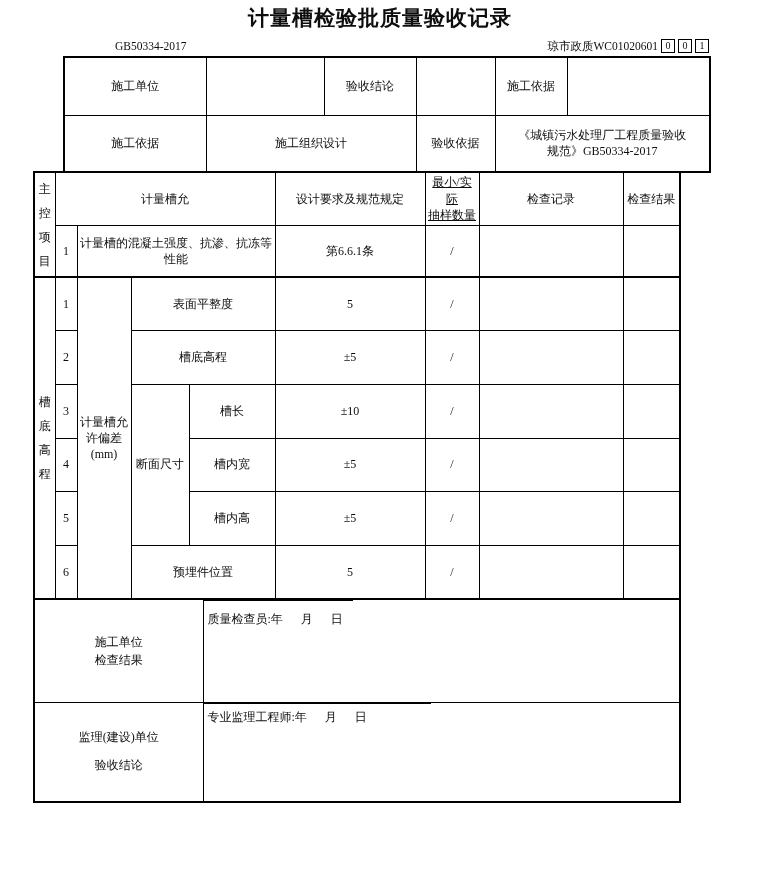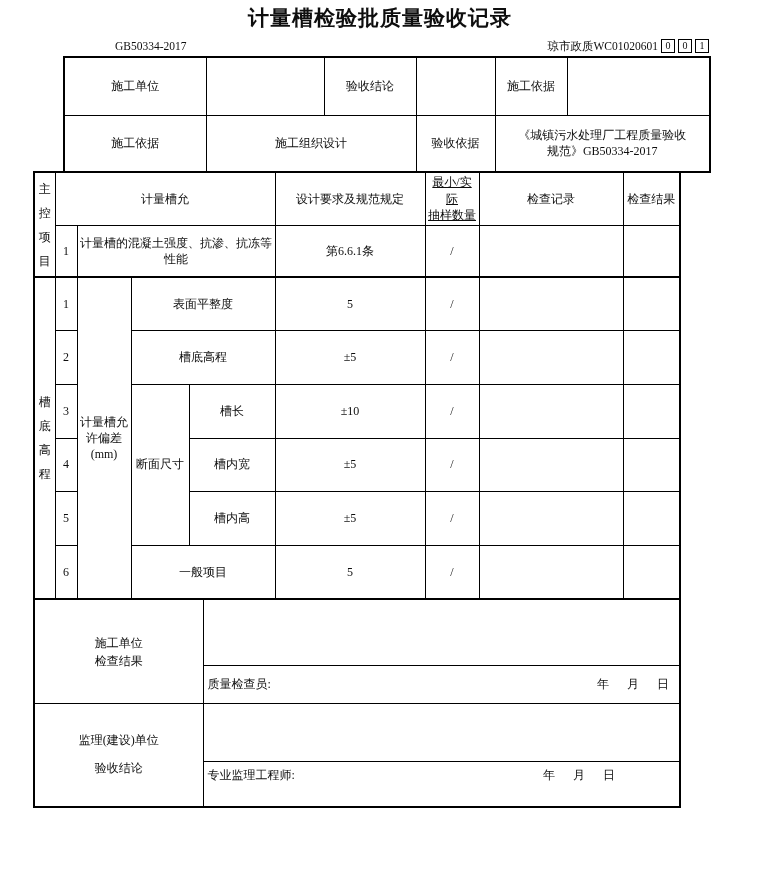--- a/index.html
+++ b/index.html
@@ -90,21 +90,21 @@
     word-break: break-all;
     vertical-align: middle;
   }
 
   
   .t3 tr.rs1 { height: 103px; }
   .t3 tr.rs2 { height: 100px; }
   .t3 td.lbl { line-height: 1.5; }
   .t3 td.lbl2 { line-height: 2.3; }
   .t3 td.sign-td { padding: 0; vertical-align: top; }
-  .sc { display: flex; flex-direction: column; width: 100%; }
+  .sc { display: flex; flex-direction: row; width: 100%; }
   .blank1 { height: 65px; }
   .blank2 { height: 57px; }
   .strip {
     border-top: 1px solid #000;
     display: flex;
     justify-content: space-between;
   }
   .strip.s1 { height: 38px; align-items: center; padding: 0 10px 0 4px; }
   .strip.s2 { height: 45px; align-items: flex-start; padding: 5px 64px 0 4px; }
   .date { word-spacing: 15px; }
@@ -225,21 +225,21 @@
     <tr class="g5">
       <td>5</td>
       <td class="tl">槽内高</td>
       <td>±5</td>
       <td>/</td>
       <td></td>
       <td></td>
     </tr>
     <tr class="g6">
       <td>6</td>
-      <td colspan="2" class="tl">一般项目</td>
+      <td colspan="2" class="tl">预埋件位置</td>
       <td>5</td>
       <td>/</td>
       <td></td>
       <td></td>
     </tr>
   </tbody>
     </table>
 
   <table class="t t3">
     <colgroup>

